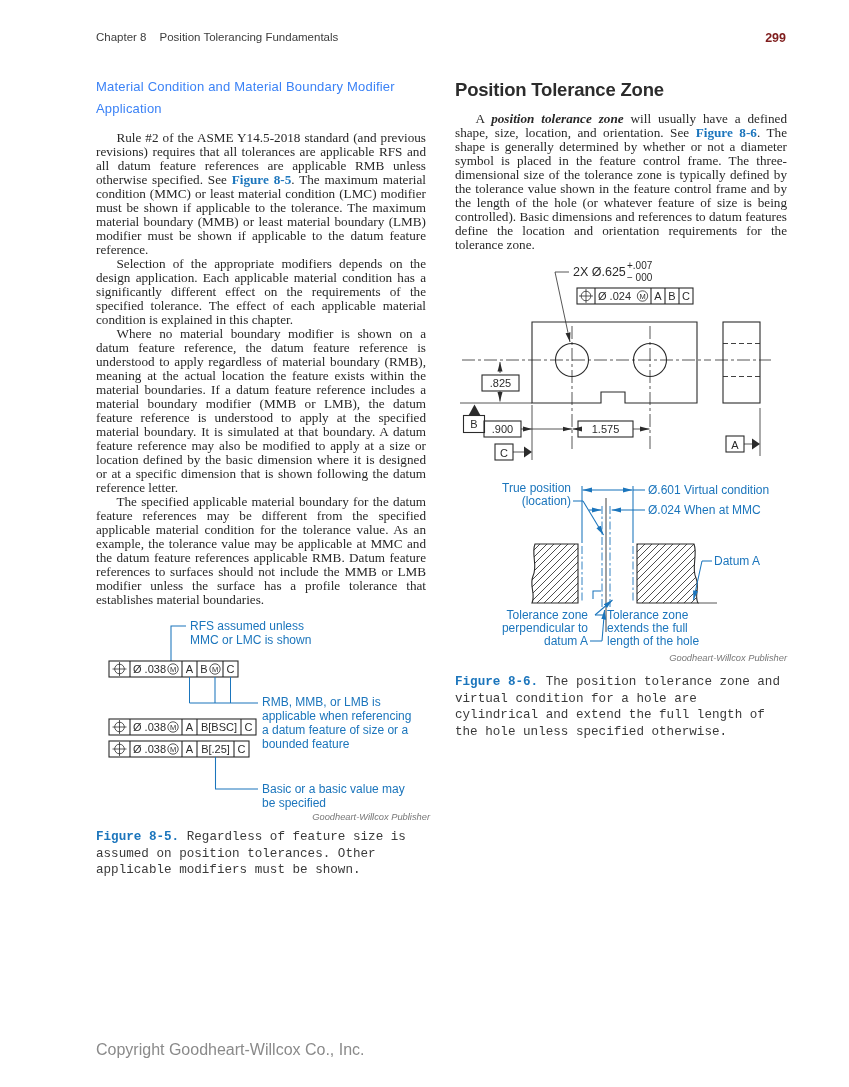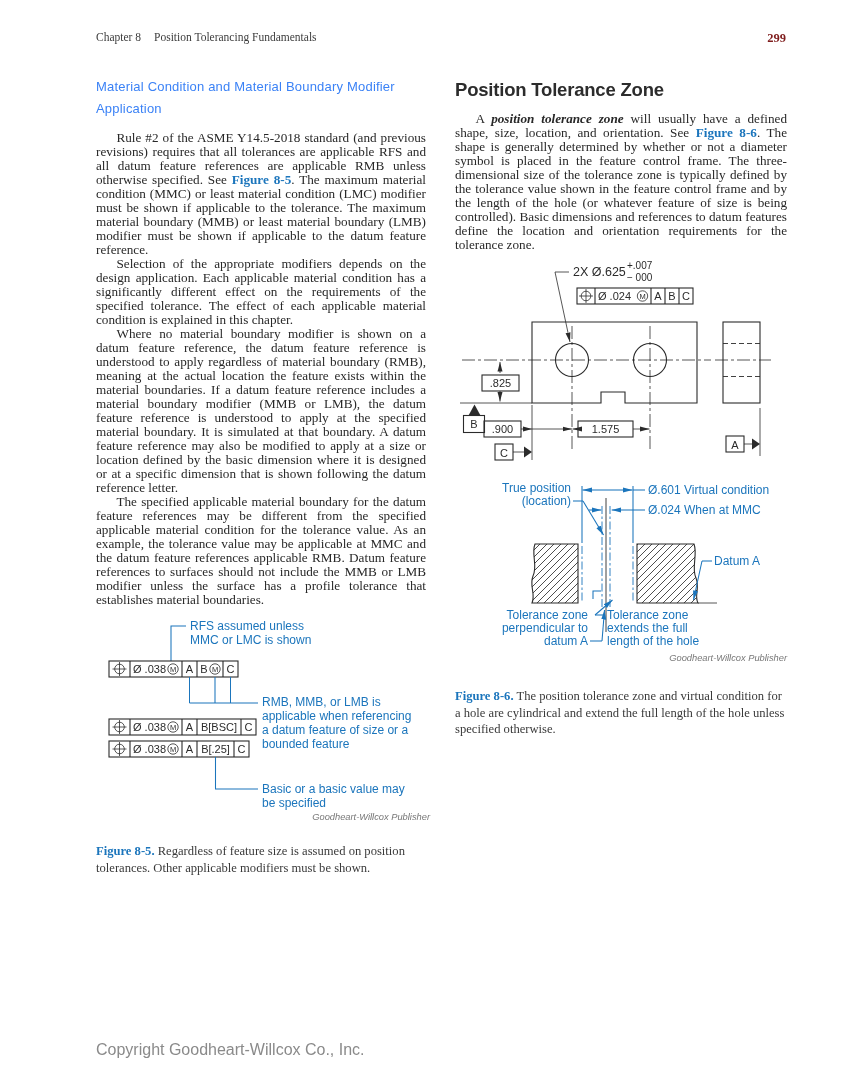--- a/index.html
+++ b/index.html
@@ -1,33 +1,33 @@
 <!DOCTYPE html>
 <html><head>
 <meta charset="utf-8">
 <style>
   html,body{margin:0;padding:0;}
   body{width:849px;height:1087px;position:relative;background:#ffffff;
        font-family:"Liberation Serif",serif;color:#282828;overflow:hidden;}
   .hdr{position:absolute;top:31px;left:96px;width:690px;display:flex;justify-content:space-between;
-       font-family:Liberation Serif, serif;font-size:11.5px;color:#3c3c3c;}
+       font-family:Liberation Sans, sans-serif;font-size:11.5px;color:#3c3c3c;}
   .hdr .ht{margin-left:13px;}
   .hdr .pg{font-weight:bold;font-size:12.5px;color:#7f1d1d;}
   .col{position:absolute;top:76px;width:330px;}
   .colL{left:96px;}
   .colR{left:455px;top:79px;width:332px;}
   .hL{font-family:"Liberation Sans",sans-serif;font-size:13px;font-weight:400;color:#3b82f6;
       line-height:22px;margin:0 0 11px 0;letter-spacing:.2px;}
   .hR{font-family:"Liberation Sans",sans-serif;font-size:18.5px;font-weight:700;color:#2c2c2c;
       margin:0 0 11px 0;letter-spacing:-.2px;}
   p.body{margin:0;font-size:13.2px;line-height:14px;text-align:justify;text-indent:1.55em;}
   .figref{color:#1b75bc;font-weight:bold;}
   .term{font-weight:bold;font-style:italic;}
   .fig{margin-top:6px;}
-  .cap{font-family:Liberation Serif, serif;font-size:12.6px;line-height:16.5px;color:#3a3a3a;margin-top:16px;}
+  .cap{font-family:Liberation Mono, monospace;font-size:12.6px;line-height:16.5px;color:#3a3a3a;margin-top:2px;}
   .figlab{color:#1b75bc;font-weight:bold;}
   .ftr{position:absolute;left:96px;top:1041px;font-family:"Liberation Sans",sans-serif;
        font-size:16px;color:#8a8a8a;}
   svg text{font-family:"Liberation Sans",sans-serif;fill:#2b2b2b;}
   svg .bt{fill:#1b75bc;}
   svg .cred{font-style:italic;fill:#787878;font-size:9.3px;}
   svg .k{stroke:#2b2b2b;fill:none;stroke-width:1.1;}
   svg .kt{stroke:#2b2b2b;fill:none;stroke-width:.8;}
   svg .cl{stroke:#2b2b2b;fill:none;stroke-width:.8;stroke-dasharray:13 3 3 3;}
   svg .hid{stroke:#2b2b2b;fill:none;stroke-width:.9;stroke-dasharray:5 3;}

